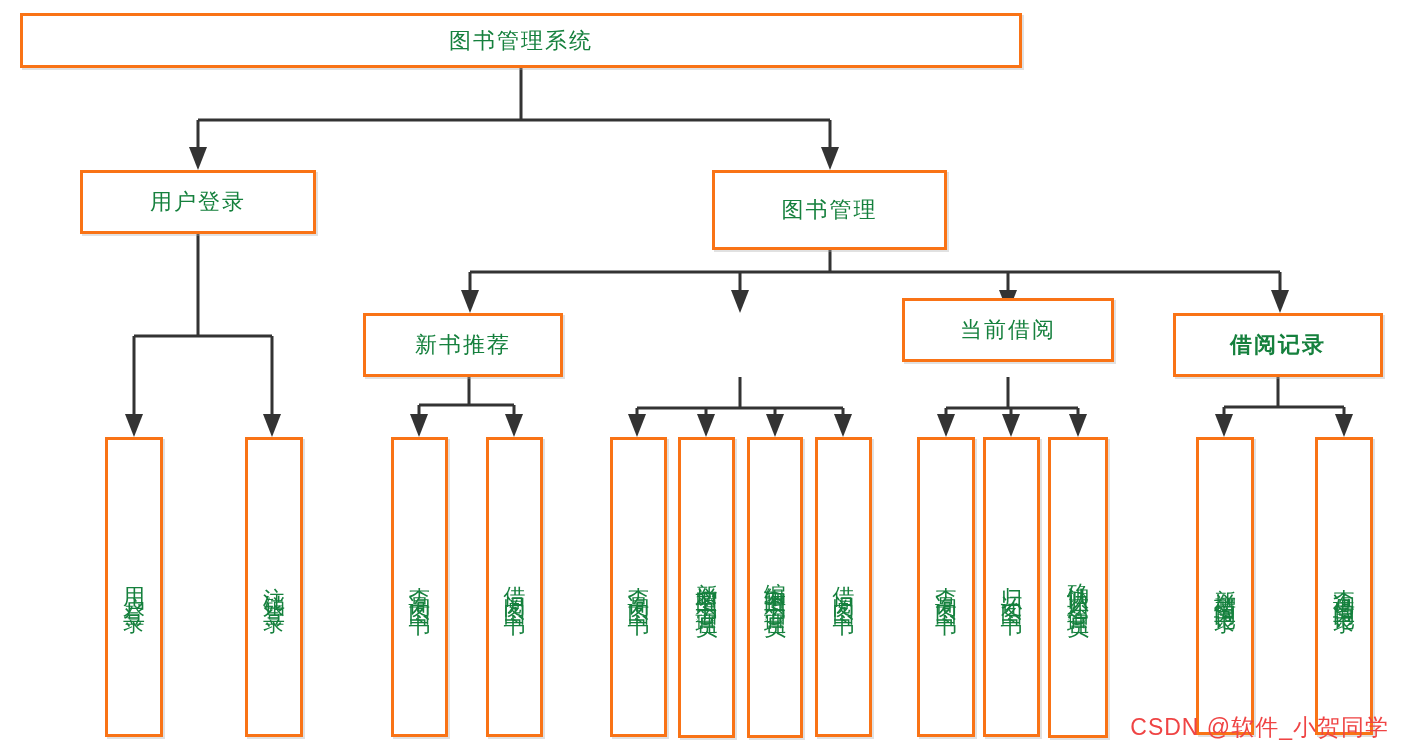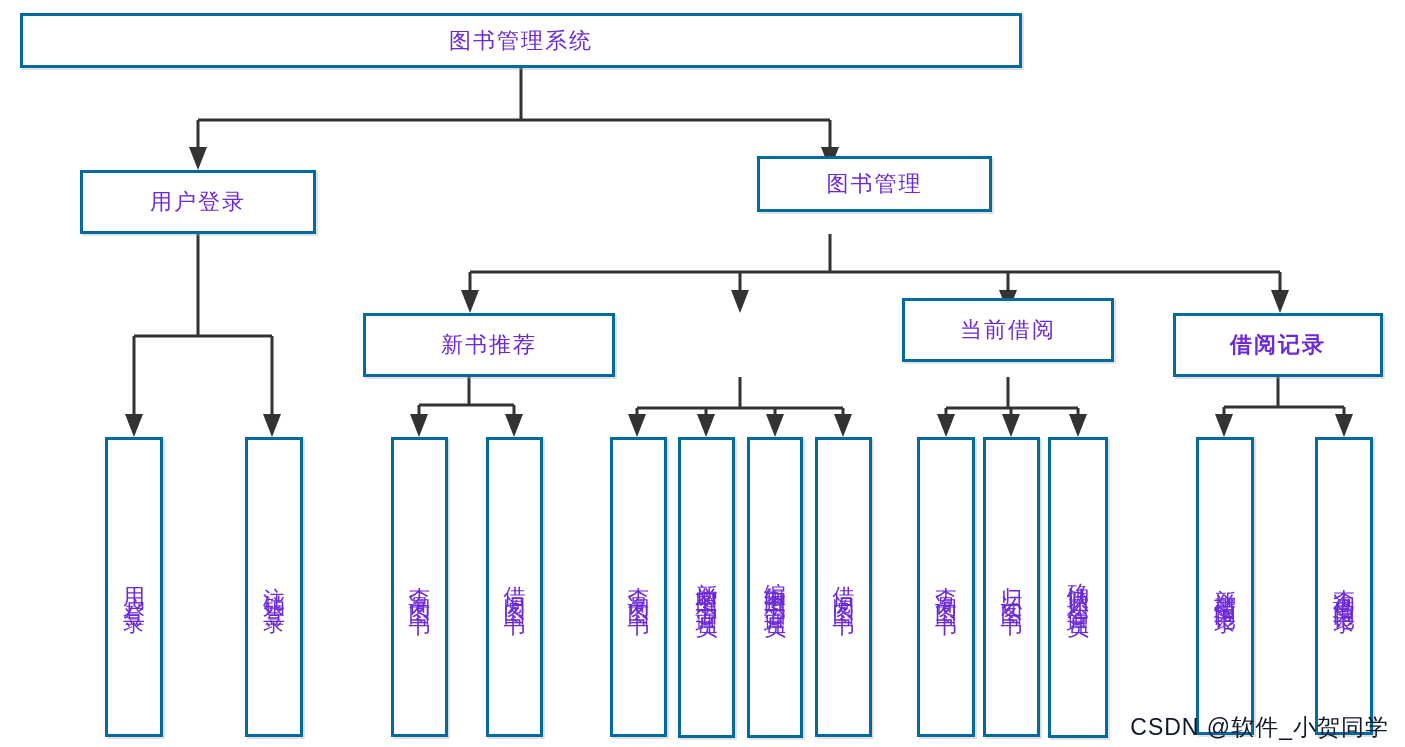--- a/index.html
+++ b/index.html
@@ -18,45 +18,45 @@
   #connectors {
     position: absolute;
     left: 0;
     top: 0;
     width: 1405px;
     height: 747px;
   }
   .node {
     position: absolute;
     box-sizing: border-box;
-    border: 3px solid #0369a1;
+    border: 3px solid #f97316;
     background: #ffffff;
-    color: #6d28d9;
+    color: #15803d;
     display: flex;
     align-items: center;
     justify-content: center;
     font-size: 22px;
     letter-spacing: 2px;
     box-shadow: 2px 2px 0 rgba(170,170,170,0.35);
   }
   .leaf {
     writing-mode: vertical-rl;
     text-orientation: mixed;
     letter-spacing: 9px;
     line-height: 1;
     font-size: 22px;
   }
   .leaf.long {
     letter-spacing: 5px;
   }
   
   #node-root            { left: 20px;   top: 13px;  width: 1002px; height: 55px; }
   #node-user-login      { left: 80px;   top: 170px; width: 236px;  height: 64px; }
-  #node-book-mgmt       { left: 712px;  top: 156px; width: 235px;  height: 56px; margin-left: 45px; }
-  #node-new-books       { left: 363px;  top: 313px; width: 252px;  height: 64px; }
+  #node-book-mgmt       { left: 712px;  top: 170px; width: 235px;  height: 80px; }
+  #node-new-books       { left: 363px;  top: 313px; width: 200px;  height: 64px; }
   #node-book-borrow     { left: 634px;  top: 313px; width: 212px;  height: 64px; }
   #node-current-borrow  { left: 902px;  top: 298px; width: 212px;  height: 64px; }
   #node-borrow-records  { left: 1173px; top: 313px; width: 210px;  height: 64px; font-weight: bold; }
   #leaf-login       { left: 105px;  top: 437px; width: 58px; height: 300px; }
   #leaf-logout      { left: 245px;  top: 437px; width: 58px; height: 300px; }
   #leaf-nb-query    { left: 391px;  top: 437px; width: 57px; height: 300px; }
   #leaf-nb-borrow   { left: 486px;  top: 437px; width: 57px; height: 300px; }
   #leaf-bb-query    { left: 610px;  top: 437px; width: 57px; height: 300px; }
   #leaf-bb-add      { left: 678px;  top: 437px; width: 57px; height: 301px; }
   #leaf-bb-edit     { left: 747px;  top: 437px; width: 56px; height: 301px; }
@@ -64,21 +64,21 @@
   #leaf-cb-query    { left: 917px;  top: 437px; width: 58px; height: 300px; }
   #leaf-cb-return   { left: 983px;  top: 437px; width: 57px; height: 300px; }
   #leaf-cb-confirm  { left: 1048px; top: 437px; width: 60px; height: 301px; }
   #leaf-rec-add     { left: 1196px; top: 437px; width: 58px; height: 298px; }
   #leaf-rec-query   { left: 1315px; top: 437px; width: 58px; height: 298px; }
   #watermark {
     position: absolute;
     right: 16px;
     top: 712px;
     font-size: 23px;
-    color: #0f172a;
+    color: #ef4444;
     letter-spacing: 1px;
     white-space: nowrap;
   }
 </style>
 </head>
 <body>
 
 <div id="canvas">
 
   <svg id="connectors" viewBox="0 0 1405 747" xmlns="http://www.w3.org/2000/svg">

